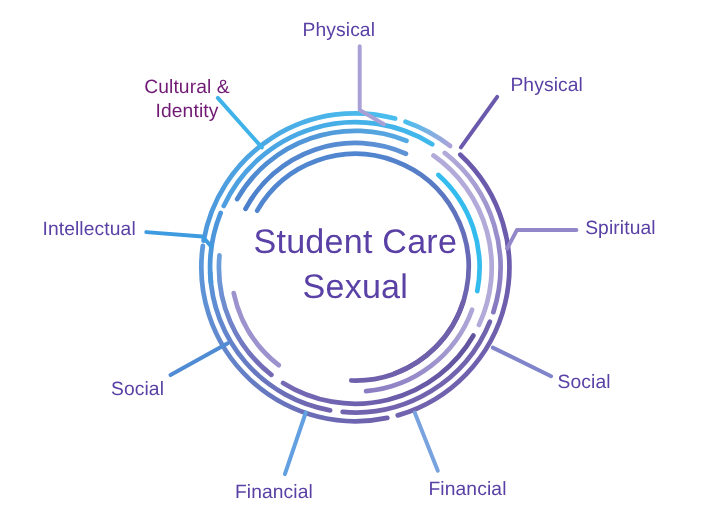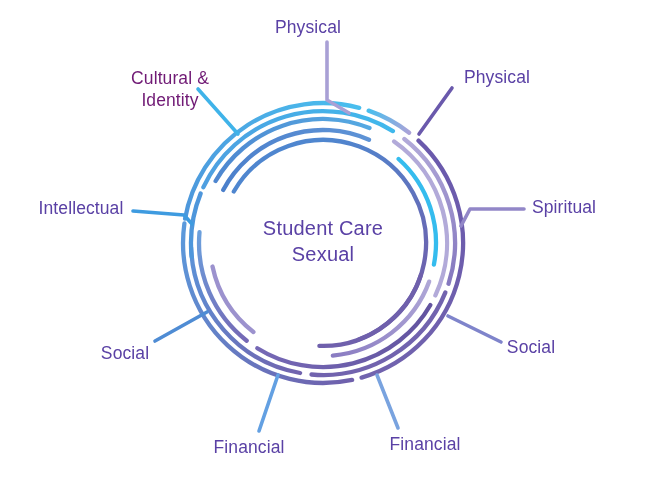--- a/index.html
+++ b/index.html
@@ -8,21 +8,21 @@
     font-family:"Liberation Sans", sans-serif;overflow:hidden;
   }
   .stage svg{position:absolute;left:0;top:0;}
   .dim-label{
     position:absolute;transform:translate(-50%,-50%);
     font-size:17.5px;font-weight:500;letter-spacing:.1px;
     white-space:pre-line;text-align:center;line-height:1.25;
   }
   .center-title{
     position:absolute;transform:translate(-50%,-50%);
-    font-size:20px;font-weight:500;line-height:1.32;text-align:center;
+    font-size:31px;font-weight:500;line-height:1.32;text-align:center;
     letter-spacing:.2px;
   }
 </style>
 </head>
 <body>
 
 <div class="stage">
   <svg id="diagram-svg" width="650" height="480" viewBox="0 0 650 480">
     <defs id="grad-defs">
         <linearGradient id="g0" gradientUnits="userSpaceOnUse" x1="185.12691457829087" y1="218.68925512662975" x2="359.2346663143529" y2="107.77038431953045">

